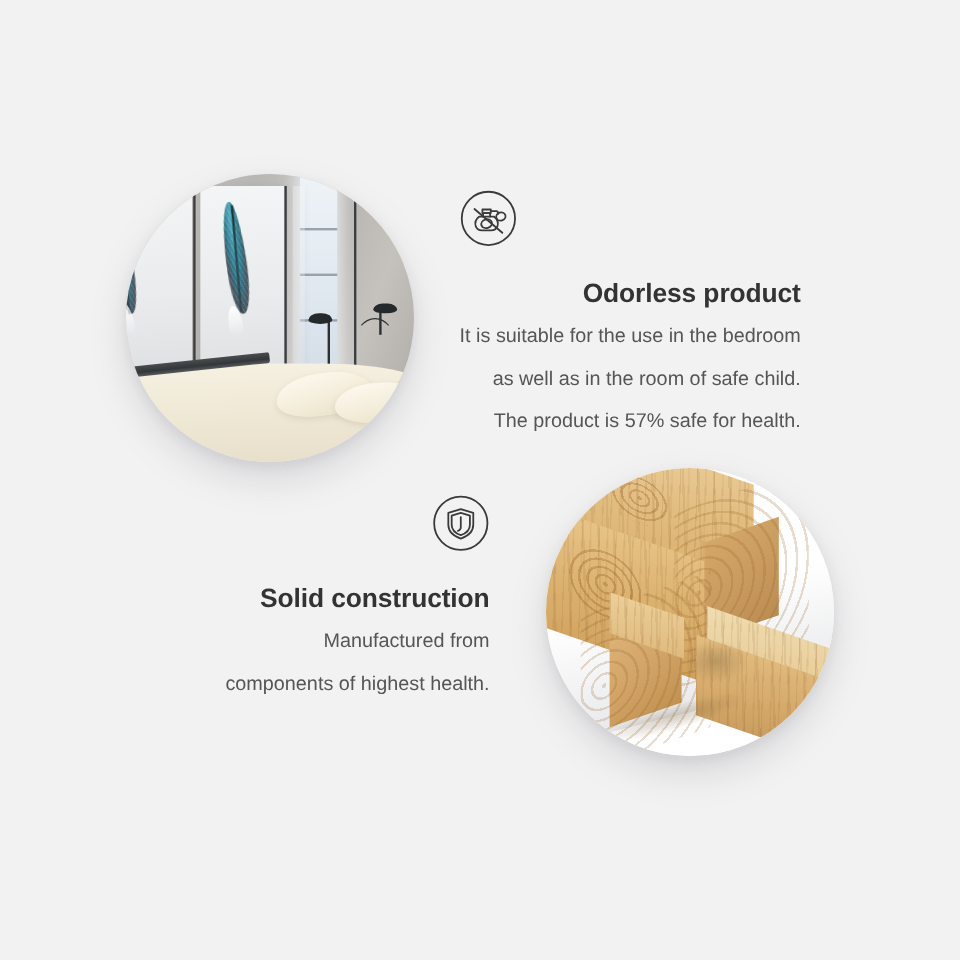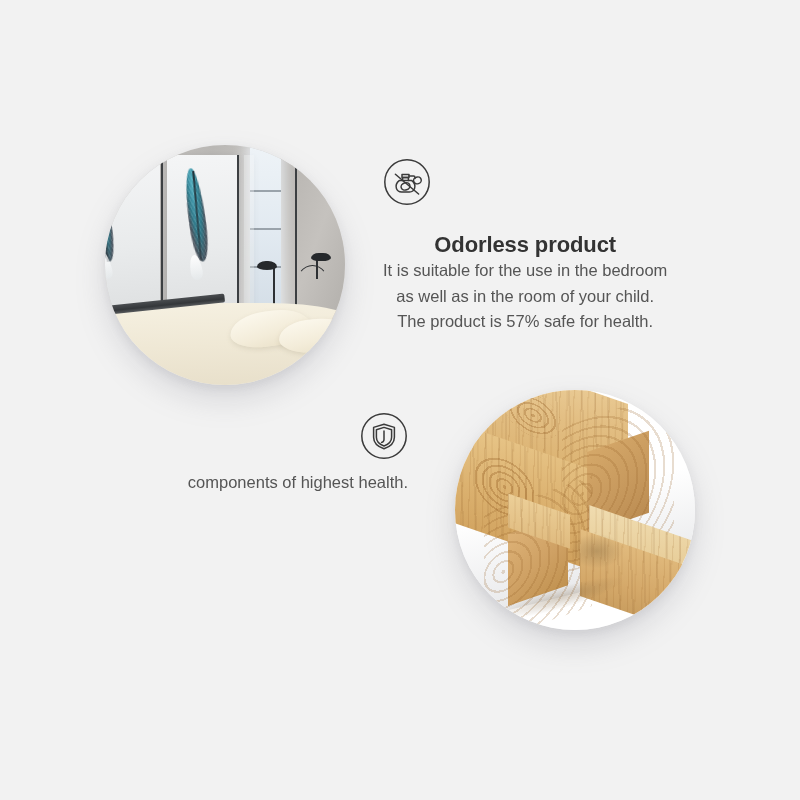--- a/index.html
+++ b/index.html
@@ -270,24 +270,24 @@
     color: #555555;
     line-height: 1.55;
     margin: 0;
     white-space: nowrap;
   }
 
   
   #odorless-block {
     left: 383px;
     top: 158px;
-    text-align: center;
+    text-align: right;
   }
   #odorless-block .feature-title { margin-top: 26px; }
-  #odorless-block .feature-body { }
+  #odorless-block .feature-body { margin-top: 10px; }
 
   
   #solid-block {
     left: 48px;
     top: 412px;
     width: 360px;
     text-align: right;
   }
   #solid-block .feature-icon { margin-left: auto; }
   #solid-block .feature-title { margin-top: 26px; }
@@ -361,41 +361,43 @@
 
         <ellipse cx="22.5" cy="28.4" rx="4.5" ry="3.6" transform="rotate(-18 22.5 28.4)"></ellipse>
 
         <path d="M12.4 16.2 L35.6 36.0"></path>
       </svg>
     </div>
 
     <p class="feature-title">Odorless product</p>
 
     <p class="feature-body">It is suitable for the use in the bedroom</p>
-    <p class="feature-body">as well as in the room of your child.</p>
+    <p class="feature-body">as well as in the room of safe child.</p>
     <p class="feature-body">The product is 57% safe for health.</p>
   </div>
 
   <div class="feature-text" id="solid-block">
 
     <div class="feature-icon">
       <svg viewBox="0 0 48 48" fill="none" stroke="#3a3a3a" stroke-width="1.5" stroke-linecap="round" stroke-linejoin="round">
         <circle cx="24" cy="24" r="22.2"></circle>
 
         <path d="M24 12.2 L34.4 15.4 L34.4 25.2 C34.4 30.6 30.2 34.6 24 36.8
                  C17.8 34.6 13.6 30.6 13.6 25.2 L13.6 15.4 Z"></path>
 
         <path d="M24 15.4 L31.6 17.7 L31.6 25.2 C31.6 29.2 28.6 32.3 24 34.0
                  C19.4 32.3 16.4 29.2 16.4 25.2 L16.4 17.7 Z"></path>
 
         <path d="M24 19.0 L24 27.4 C24 29.0 23.0 30.0 21.6 30.4"></path>
       </svg>
     </div>
 
-
+    <p class="feature-title">Solid construction</p>
+
+    <p class="feature-body">Manufactured from</p>
     <p class="feature-body">components of highest health.</p>
   </div>
 
   <div class="photo-circle" id="wood-photo">
     <div class="photo-inner">
       <div class="wood-bg"></div>
 
       <div class="block" style="left:-6%; top:6%; width:78%; height:40%;
                   background:linear-gradient(168deg,#efd4a2 0%,#e3bf84 45%,#d8ad69 100%);
                   transform: skewY(19deg); transform-origin: right top;">

